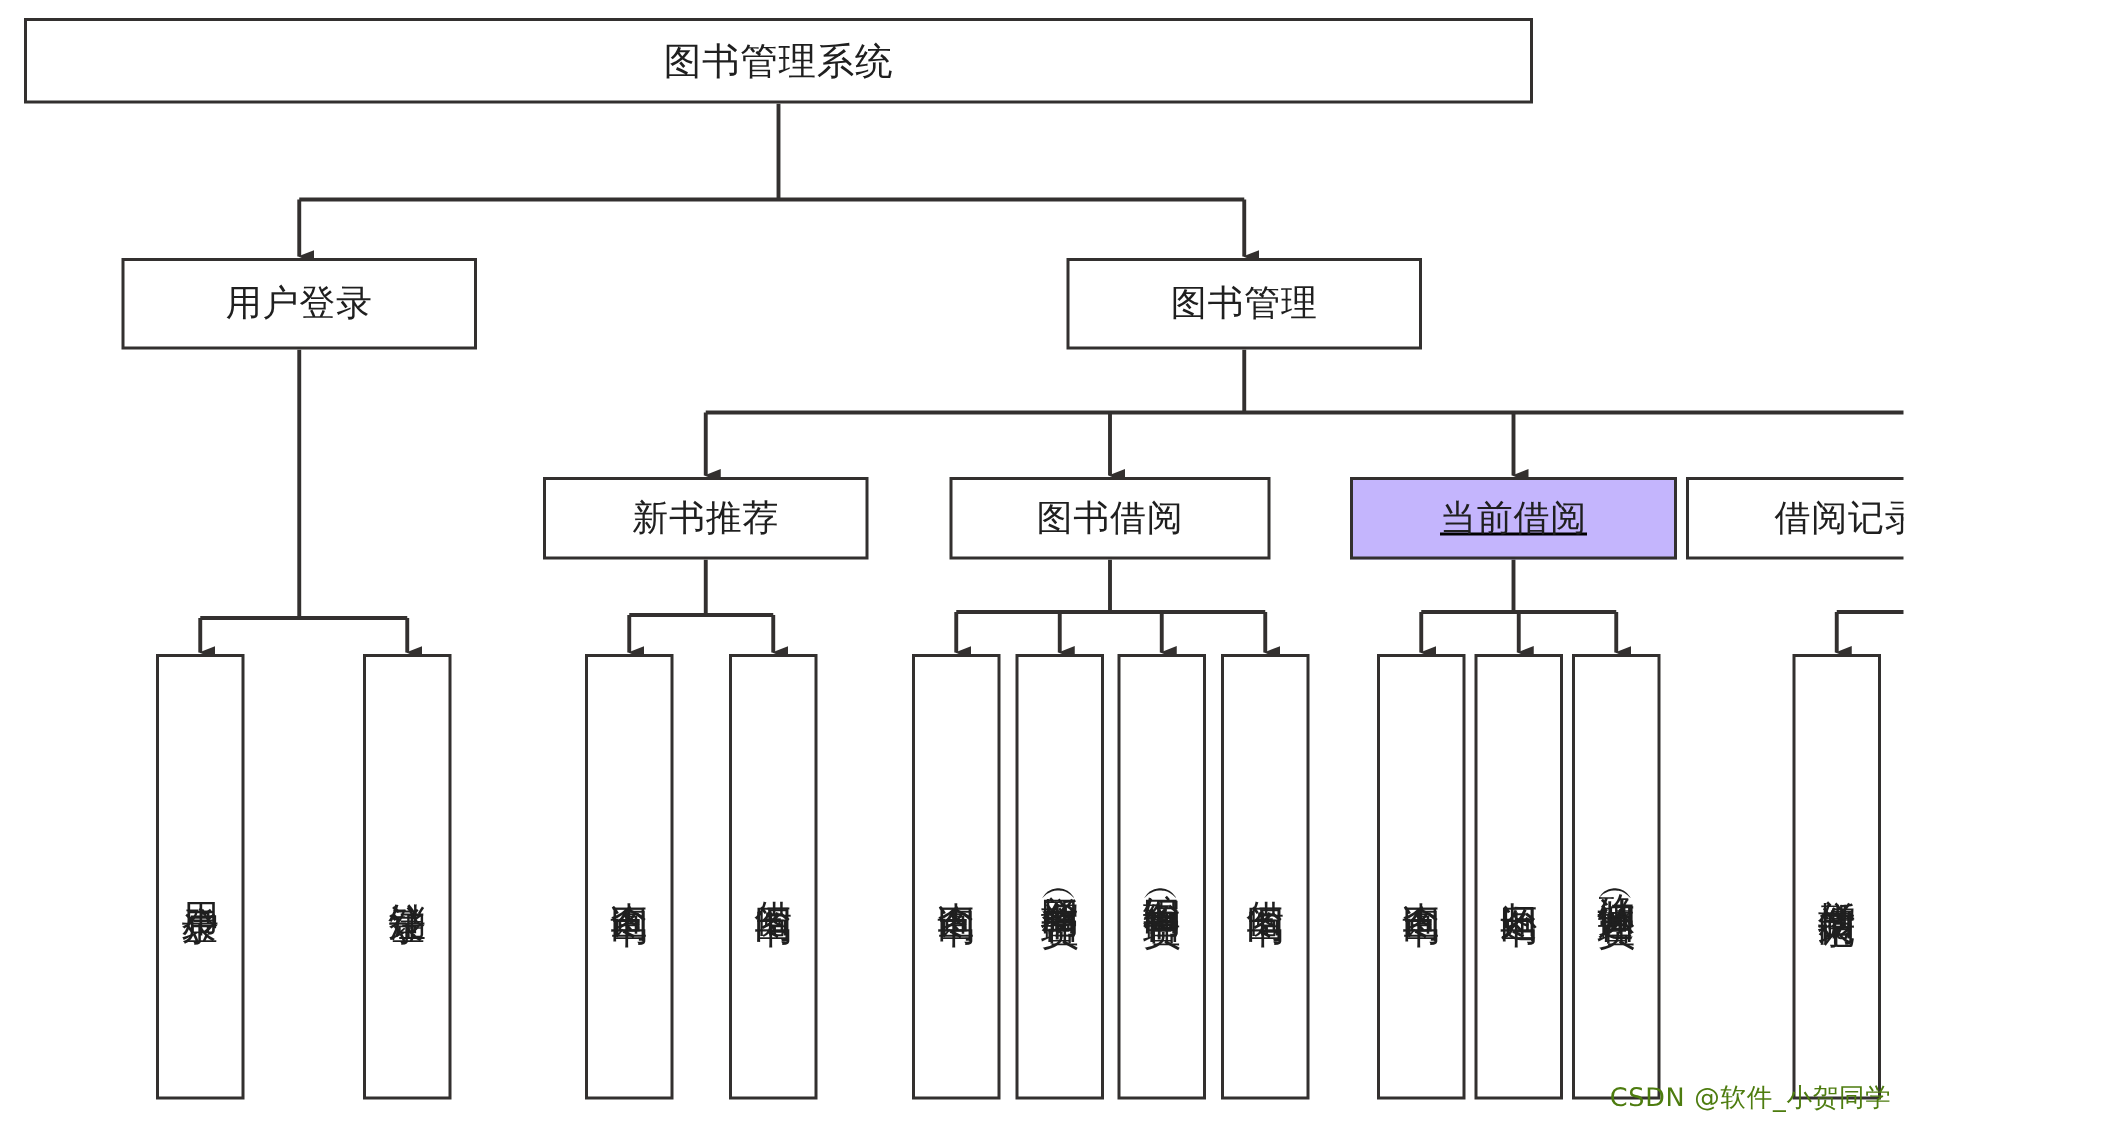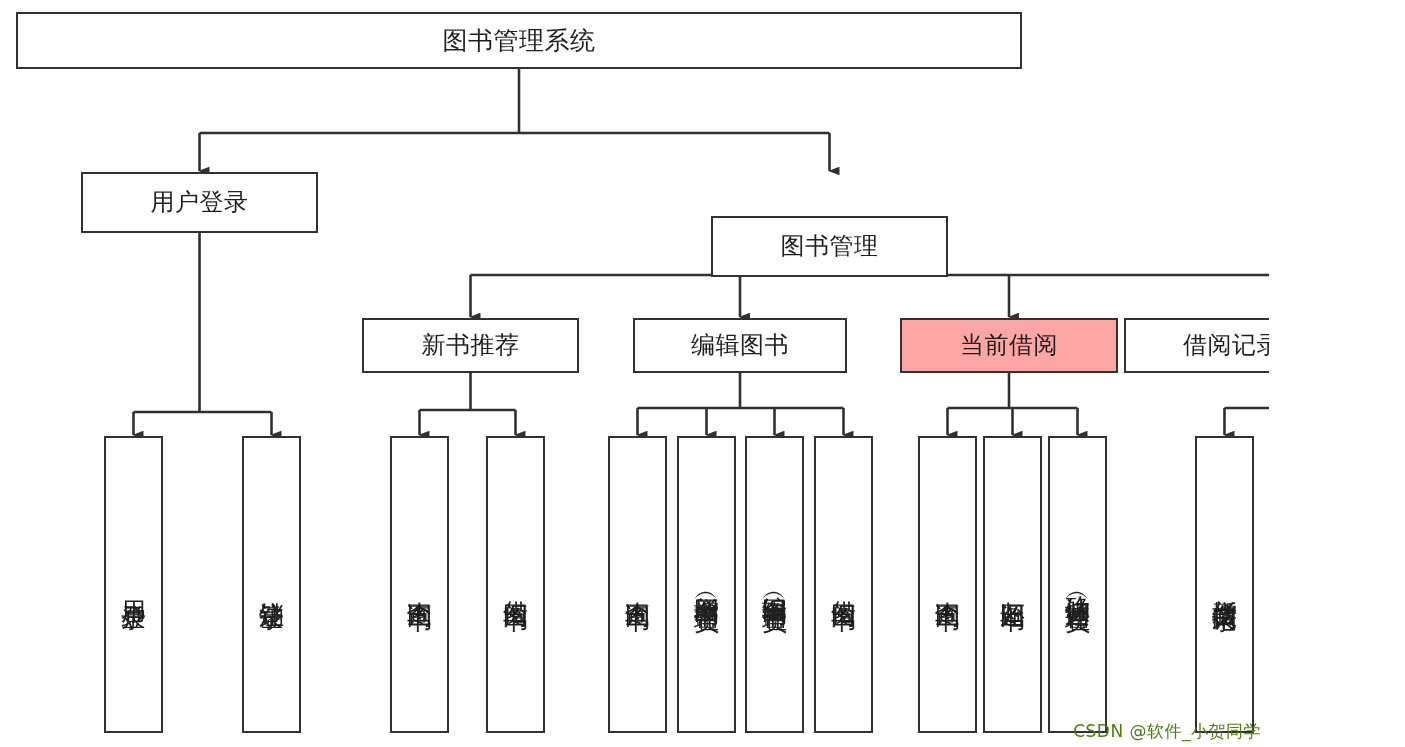--- a/index.html
+++ b/index.html
@@ -123,30 +123,30 @@
       </g>
   </svg>
 
   <div id="nodes-layer">
       <div class="node h root" style="left: 16px; top: 12px; width: 1006px; height: 57px; border-color: rgb(51, 48, 47); background: rgb(255, 255, 255);">
         <span class="node-label" style="color: rgb(31, 31, 31);">图书管理系统</span>
       </div>
       <div class="node h" style="left: 81px; top: 172px; width: 237px; height: 61px; border-color: rgb(51, 48, 47); background: rgb(255, 255, 255);">
         <span class="node-label" style="color: rgb(31, 31, 31);">用户登录</span>
       </div>
-      <div class="node h" style="left: 711px; top: 172px; width: 237px; height: 61px; border-color: rgb(51, 48, 47); background: rgb(255, 255, 255); margin-top: 44px;">
+      <div class="node h" style="left: 711px; top: 172px; width: 237px; height: 61px; border-color: rgb(51, 48, 47); background: rgb(255, 255, 255);">
         <span class="node-label" style="color: rgb(31, 31, 31);">图书管理</span>
       </div>
       <div class="node h" style="left: 362px; top: 318px; width: 217px; height: 55px; border-color: rgb(51, 48, 47); background: rgb(255, 255, 255);">
         <span class="node-label" style="color: rgb(31, 31, 31);">新书推荐</span>
       </div>
       <div class="node h" style="left: 633px; top: 318px; width: 214px; height: 55px; border-color: rgb(51, 48, 47); background: rgb(255, 255, 255);">
-        <span class="node-label" style="color: rgb(31, 31, 31);">编辑图书</span>
+        <span class="node-label" style="color: rgb(31, 31, 31);">图书借阅</span>
       </div>
-      <div class="node h" style="left: 900px; top: 318px; width: 218px; height: 55px; border-color: rgb(51, 48, 47); background: #fca5a5;">
+      <div class="node h" style="left: 900px; top: 318px; width: 218px; height: 55px; border-color: rgb(51, 48, 47); background: #c4b5fd; text-decoration: underline;">
         <span class="node-label" style="color: rgb(31, 31, 31);">当前借阅</span>
       </div>
       <div class="node h" style="left: 1124px; top: 318px; width: 216px; height: 55px; border-color: rgb(51, 48, 47); background: rgb(255, 255, 255);">
         <span class="node-label" style="color: rgb(31, 31, 31);">借阅记录</span>
       </div>
       <div class="node v" style="left: 104px; top: 436px; width: 59px; height: 297px; border-color: rgb(51, 48, 47); background: rgb(255, 255, 255);">
         <span class="node-label" style="color: rgb(31, 31, 31);">用户登录</span>
       </div>
       <div class="node v" style="left: 242px; top: 436px; width: 59px; height: 297px; border-color: rgb(51, 48, 47); background: rgb(255, 255, 255);">
         <span class="node-label" style="color: rgb(31, 31, 31);">注销登录</span>

